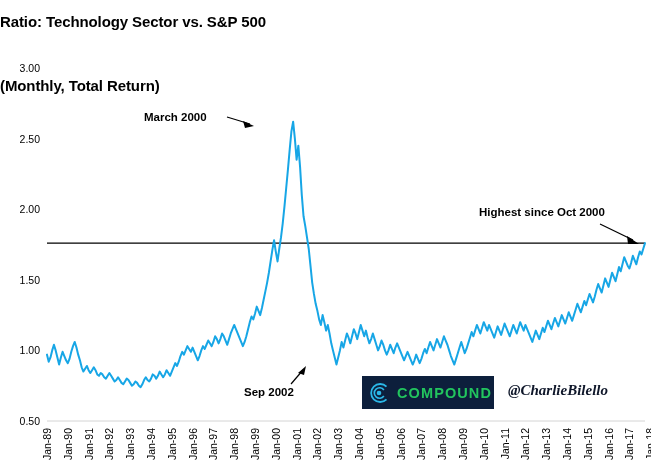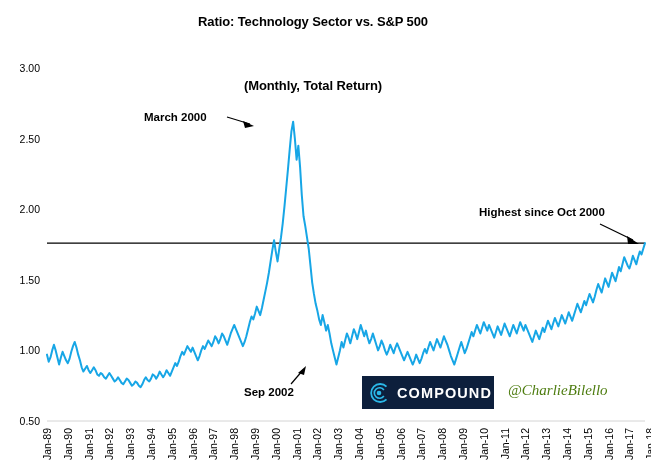--- a/index.html
+++ b/index.html
@@ -19,22 +19,22 @@
     left: 0; top: 0;
     width: 651px;
     height: 475px;
     background: #ffffff;
   }
   .chart-title {
     position: absolute;
     left: 0;
     top: 12px;
     width: 626px;
-    text-align: center;
-    font-size: 13px;
+    text-align: left;
+    font-size: 15px;
     font-weight: bold;
     color: #000000;
     line-height: 19px;
     letter-spacing: -0.1px;
   }
   .chart-title .line2 { display: block; margin-top: 45px; }
 
   svg.plot {
     position: absolute;
     left: 0;
@@ -75,32 +75,32 @@
   .logo-mark {
     width: 24px;
     height: 24px;
     flex: 0 0 24px;
     margin-right: 6px;
   }
   .logo-word {
     font-family: "Liberation Sans", sans-serif;
     font-size: 14.5px;
     font-weight: bold;
-    color: #ffffff;
+    color: #22c55e;
     letter-spacing: 1.1px;
   }
   .handle {
     position: absolute;
     left: 508px;
     top: 382px;
     font-family: "Liberation Serif", serif;
     font-size: 15px;
-    font-weight: normal;
+    font-weight: bold;
     font-style: italic;
-    color: #4d7c0f;
+    color: #0f172a;
   }
 </style>
 </head>
 <body>
 
 <div id="chart-root">
 
   <div class="chart-title">
     <span>Ratio: Technology Sector vs. S&amp;P 500</span>
     <span class="line2">(Monthly, Total Return)</span>

